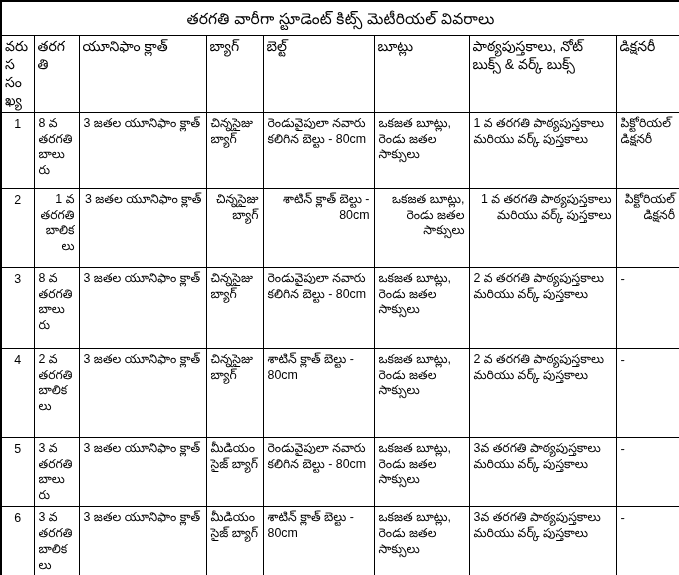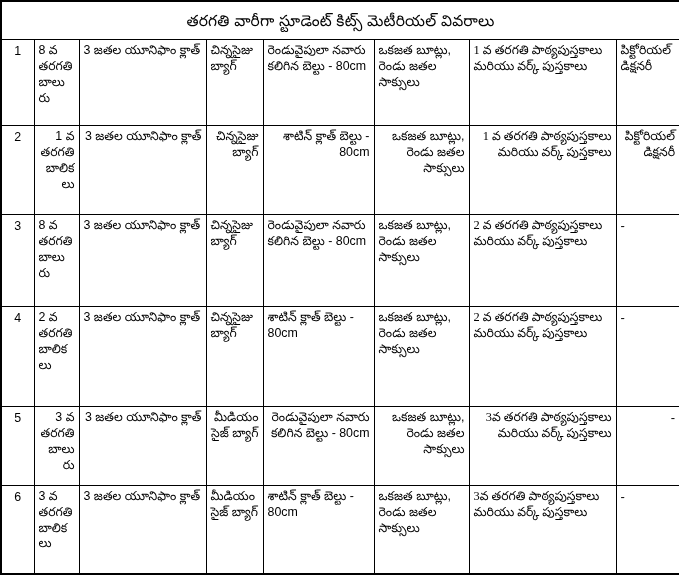--- a/index.html
+++ b/index.html
@@ -82,21 +82,20 @@
   .cell-uniform,
   .cell-bag,
   .cell-belt,
   .cell-shoes,
   .cell-books {
     text-align: left;
   }
 
   .cell-books {
     font-size: 12.2px;
-    font-family: Liberation Serif, serif;
   }
 
   .cell-dict {
     text-align: right;
     font-size: 12.4px;
   }
 
   .cell-dict.dash {
     font-size: 13px;
     padding-top: 3px !important;
@@ -110,21 +109,21 @@
   col.c-belt    { width: 111px; }
   col.c-shoes   { width: 95px; }
   col.c-books   { width: 147px; }
   col.c-dict    { width: 64px; }
 
   
   tr.r1 td { height: 69px; }
   tr.r2 td { height: 72px; text-align: right; }
   tr.r3 td { height: 74px; }
   tr.r4 td { height: 82px; }
-  tr.r5 td { height: 52px; text-align: right; }
+  tr.r5 td { height: 52px; }
   tr.r6 td { height: 71px; }
 
   .num-latin {
     font-family: "Liberation Sans", "DejaVu Sans", sans-serif;
   }
 </style>
 </head>
 <body>
 
 <div class="sheet">
@@ -138,20 +137,30 @@
         <col class="c-shoes">
         <col class="c-books">
         <col class="c-dict">
     </colgroup>
     <tbody>
 
       <tr>
         <td class="title-cell" colspan="8">తరగతి వారీగా స్టూడెంట్ కిట్స్ మెటీరియల్ వివరాలు</td>
       </tr>
 
+      <tr class="header-row">
+        <th>వరుస సంఖ్య</th>
+        <th>తరగతి</th>
+        <th>యూనిఫాం క్లాత్</th>
+        <th>బ్యాగ్</th>
+        <th>బెల్ట్</th>
+        <th>బూట్లు</th>
+        <th>పాఠ్యపుస్తకాలు, నోట్ బుక్స్ &amp; వర్క్ బుక్స్</th>
+        <th>డిక్షనరీ</th>
+      </tr>
 
       <tr class="body-row r1">
         <td class="cell-serial num-latin">1</td>
         <td class="cell-class">8 వ తరగతి బాలురు</td>
         <td class="cell-uniform">3 జతల యూనిఫాం క్లాత్</td>
         <td class="cell-bag">చిన్నసైజు బ్యాగ్</td>
         <td class="cell-belt">రెండువైపులా నవారు కలిగిన బెల్టు - 80cm</td>
         <td class="cell-shoes">ఒకజత బూట్లు, రెండు జతల సాక్సులు</td>
         <td class="cell-books">1 వ తరగతి పాఠ్యపుస్తకాలు మరియు వర్క్ పుస్తకాలు</td>
         <td class="cell-dict">పిక్టోరియల్ డిక్షనరీ</td>

